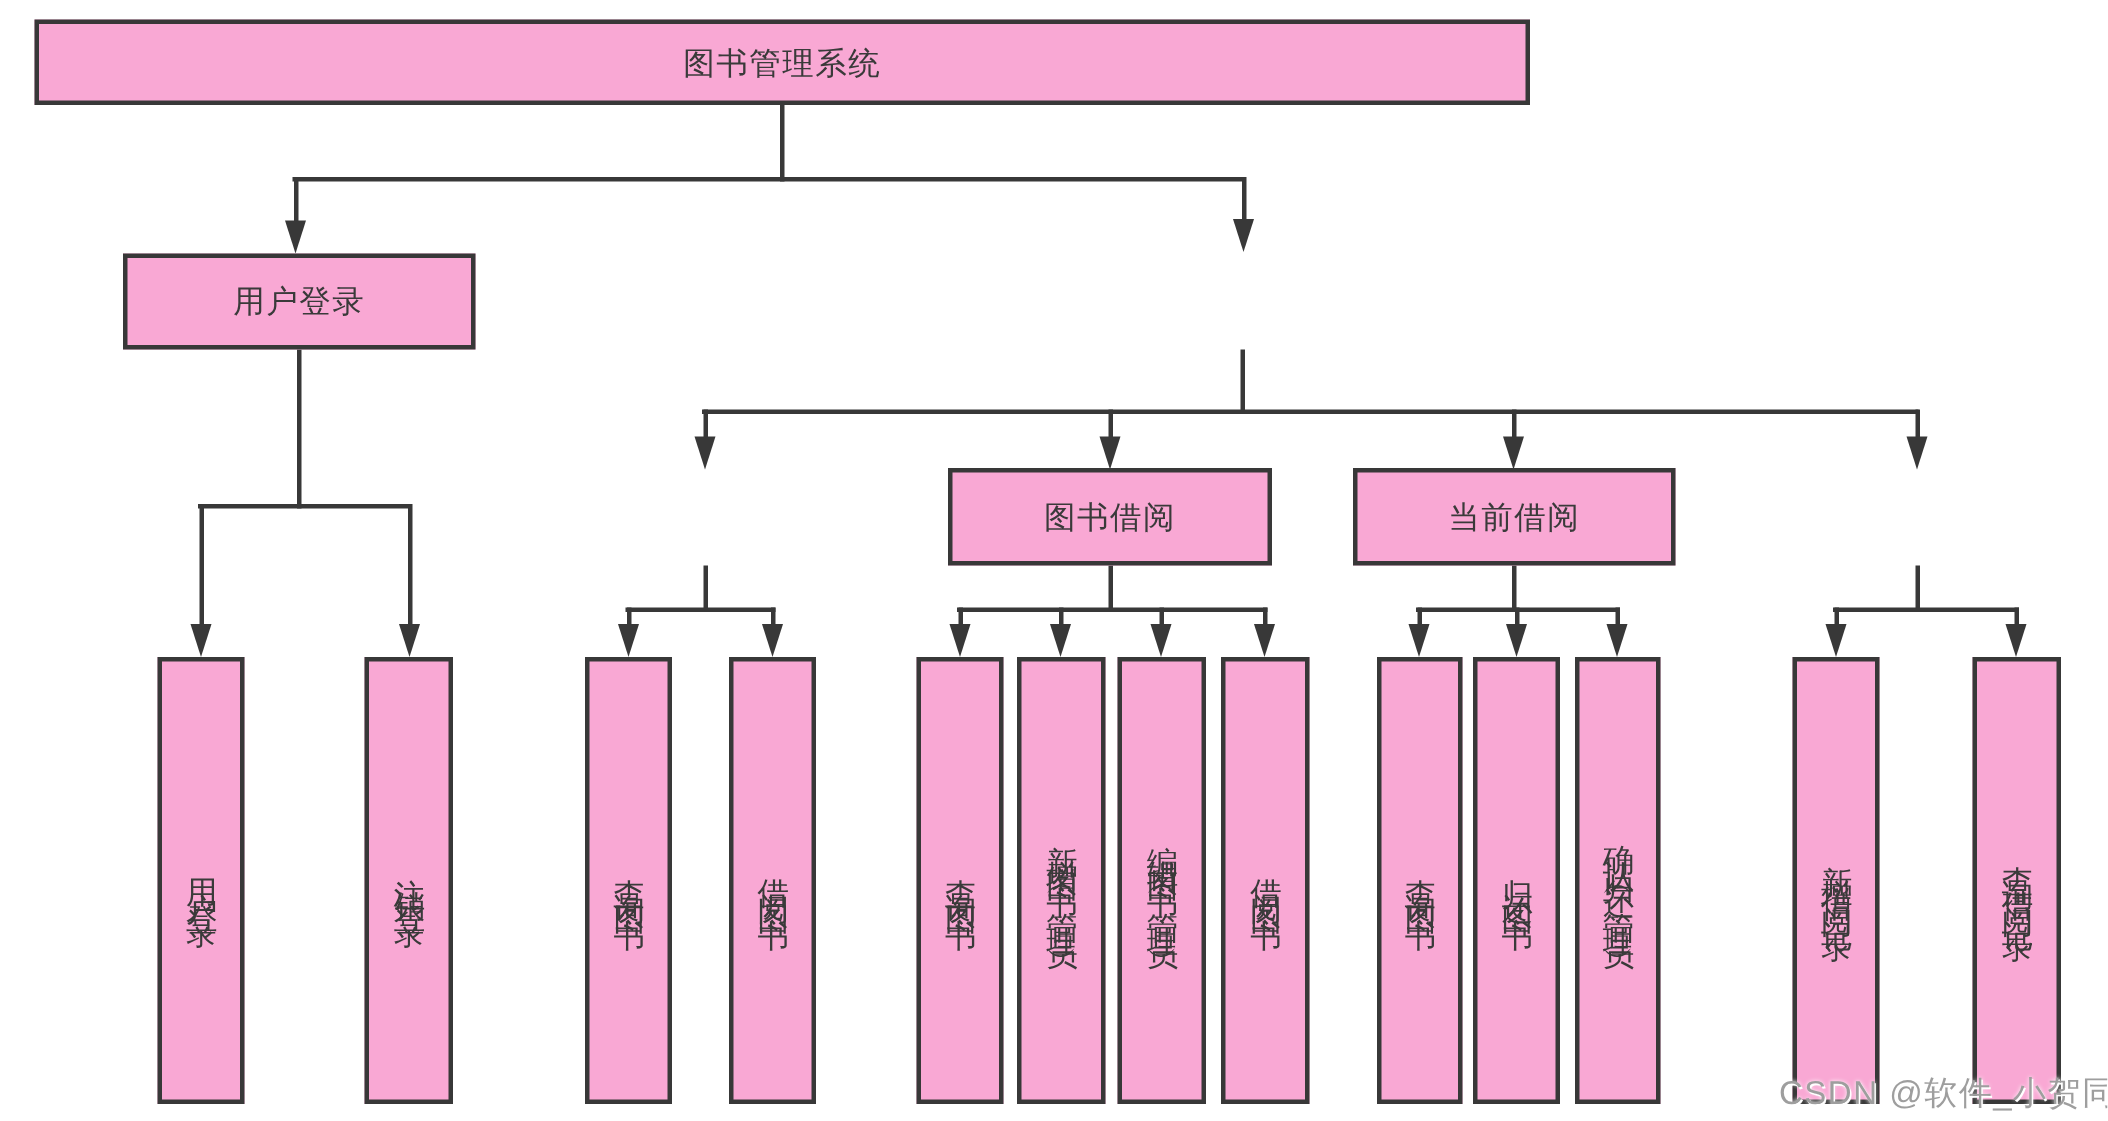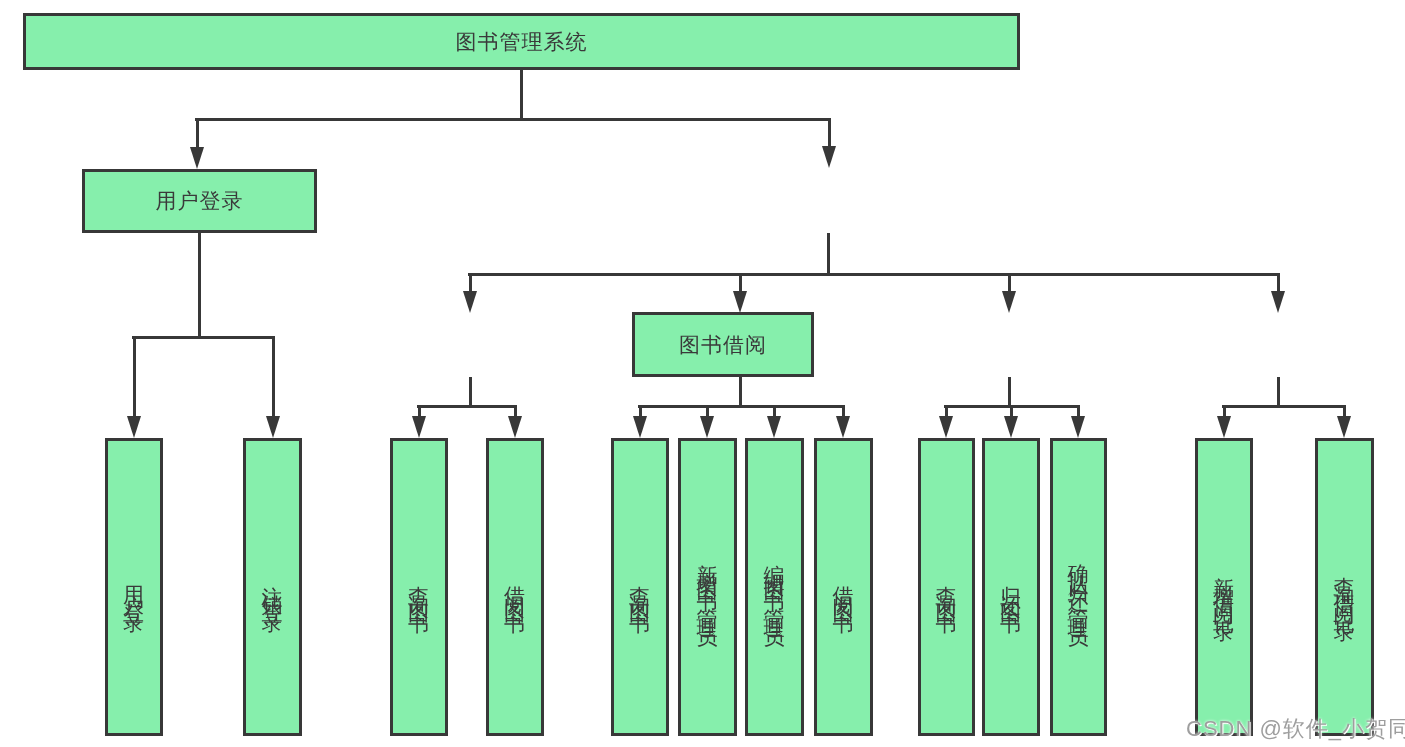--- a/index.html
+++ b/index.html
@@ -12,21 +12,21 @@
     position:relative;
     width:1405px;height:747px;
     background:var(--bg);
     font-family:"Liberation Sans", sans-serif;
     overflow:hidden;
   }
   .box{
     position:absolute;
     box-sizing:border-box;
     border:3px solid var(--line);
-    background:#86efac;
+    background:#f9a8d4;
     display:flex;align-items:center;justify-content:center;
     color:var(--ink);
     font-size:21px;
     letter-spacing:1px;
     z-index:2;
   }
   .leaf{
     writing-mode:vertical-rl;
     text-orientation:mixed;
     letter-spacing:9px;
@@ -87,22 +87,25 @@
 
   <div class="vl" style="left:468.5px;top:273px;height:20px;"></div>
   <div class="ah" style="left:463px;top:291px;"></div>
   <div class="vl" style="left:738.5px;top:273px;height:20px;"></div>
   <div class="ah" style="left:733px;top:291px;"></div>
   <div class="vl" style="left:1007.5px;top:273px;height:20px;"></div>
   <div class="ah" style="left:1002px;top:291px;"></div>
   <div class="vl" style="left:1276.5px;top:273px;height:20px;"></div>
   <div class="ah" style="left:1271px;top:291px;"></div>
 
-  <div class="box" style="left:632px;top:312px;width:182px;height:65px;">
+  <div class="box" style="left:632px;top:312px;width:216px;height:65px;">
     <span>图书借阅</span>
+  </div>
+  <div class="box" style="left:902px;top:312px;width:215px;height:65px;">
+    <span>当前借阅</span>
   </div>
 
   <div class="vl" style="left:468.5px;top:377px;height:31px;"></div>
   <div class="hl" style="left:417px;top:405px;width:100px;"></div>
   <div class="vl" style="left:417.5px;top:405px;height:13px;"></div>
   <div class="ah" style="left:412px;top:416px;"></div>
   <div class="vl" style="left:513.5px;top:405px;height:13px;"></div>
   <div class="ah" style="left:508px;top:416px;"></div>
 
   <div class="vl" style="left:738.5px;top:377px;height:31px;"></div>

